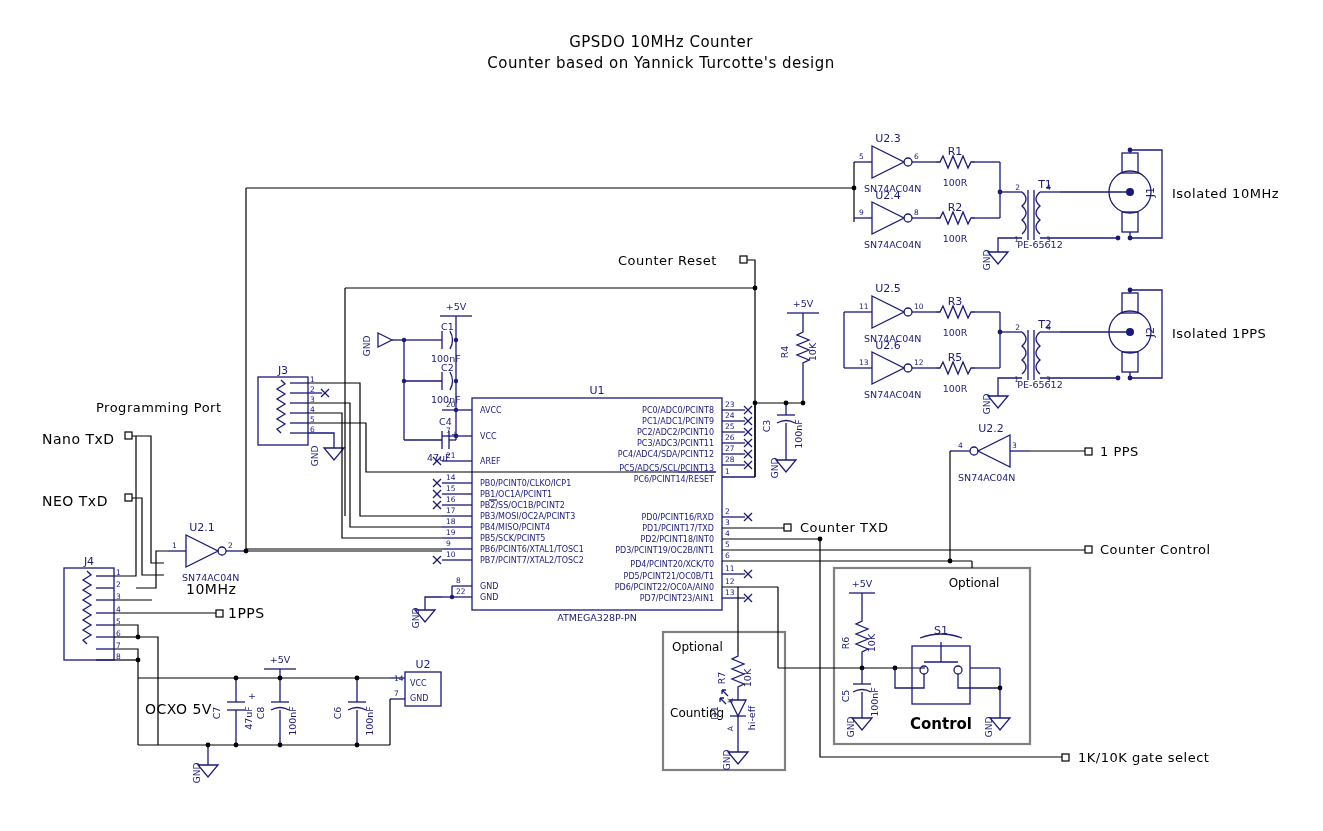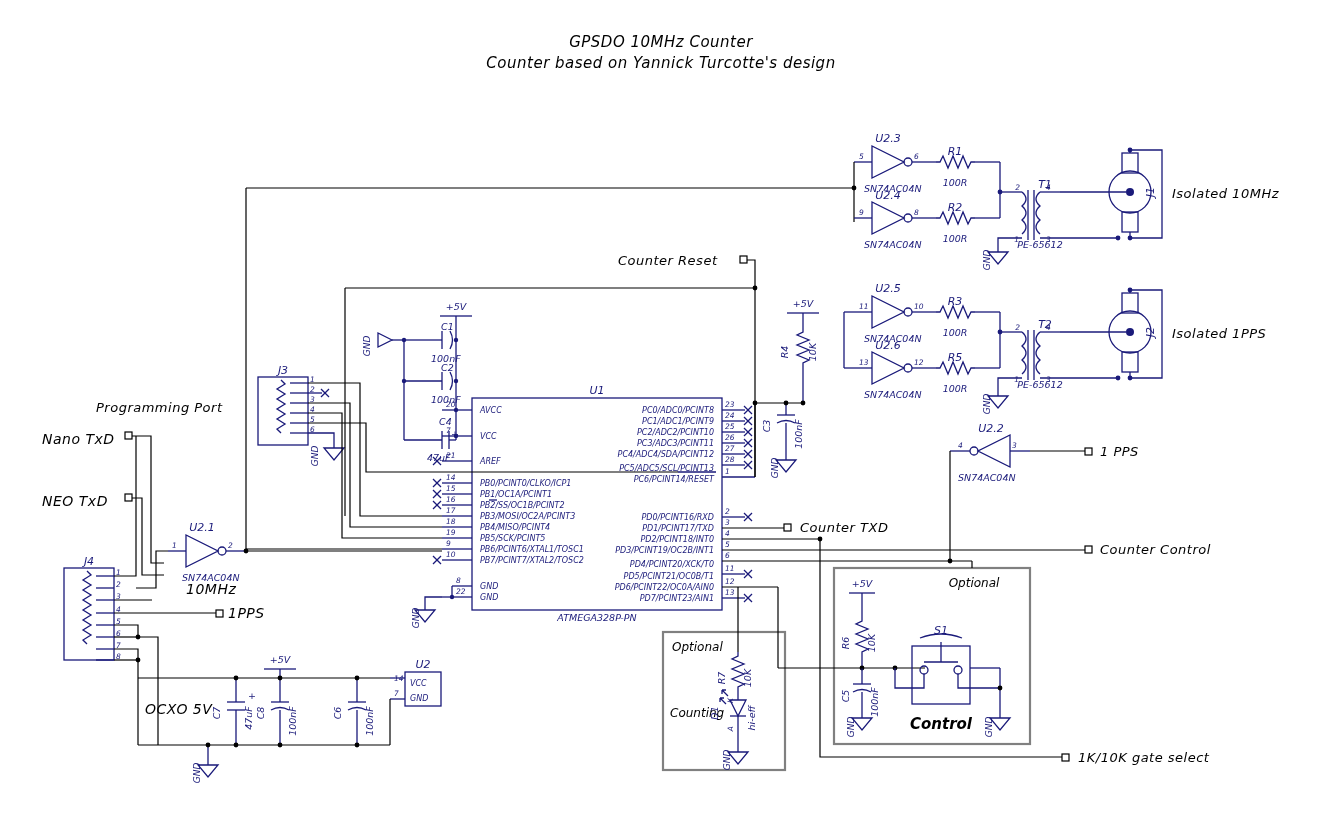--- a/index.html
+++ b/index.html
@@ -1,18 +1,18 @@
 <!DOCTYPE html>
 <html><head>
 <meta charset="utf-8">
 <style>
   html,body{margin:0;padding:0;background:#fff;}
   body{width:1323px;height:831px;position:relative;overflow:hidden;
        font-family:"DejaVu Sans", sans-serif;}
-  #sheet{position:absolute;left:0;top:0;width:1323px;height:831px;font-style:italic;}
+  #sheet{position:absolute;left:0;top:0;width:1323px;height:831px;}
   svg{display:block;}
   .wire{stroke:#000;stroke-width:1.2;fill:none;}
   .comp{stroke:#1a1a7a;stroke-width:1.3;fill:none;}
   .blk{fill:#000;}
   .blu{fill:#1a1a7a;}
   text{font-family:"DejaVu Sans", sans-serif;}
   .t-title{font-size:15px;fill:#000;letter-spacing:.5px;}
   .t-lbl{font-size:13px;fill:#000;letter-spacing:.5px;}
   .t-big{font-size:14px;fill:#000;letter-spacing:.5px;}
   .t-bluelg{font-size:11px;fill:#1a1a7a;}

